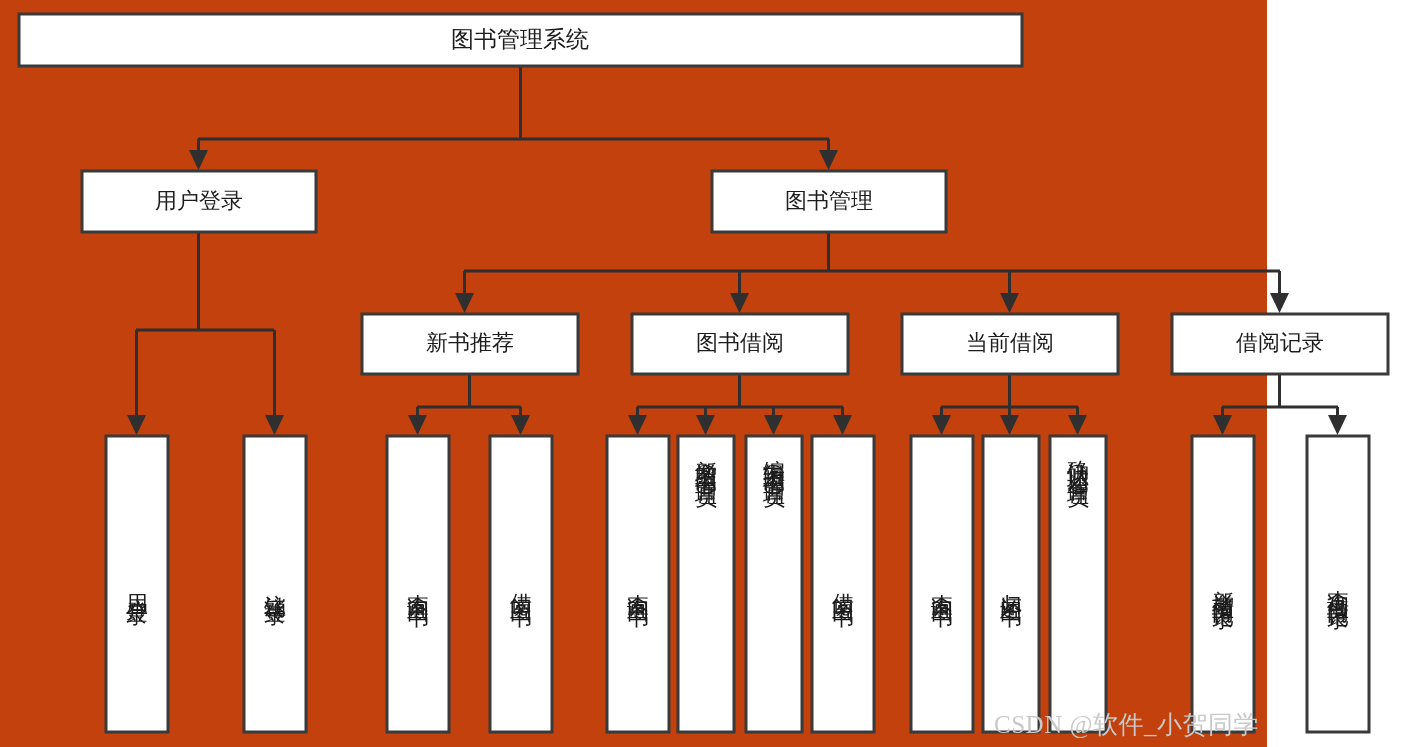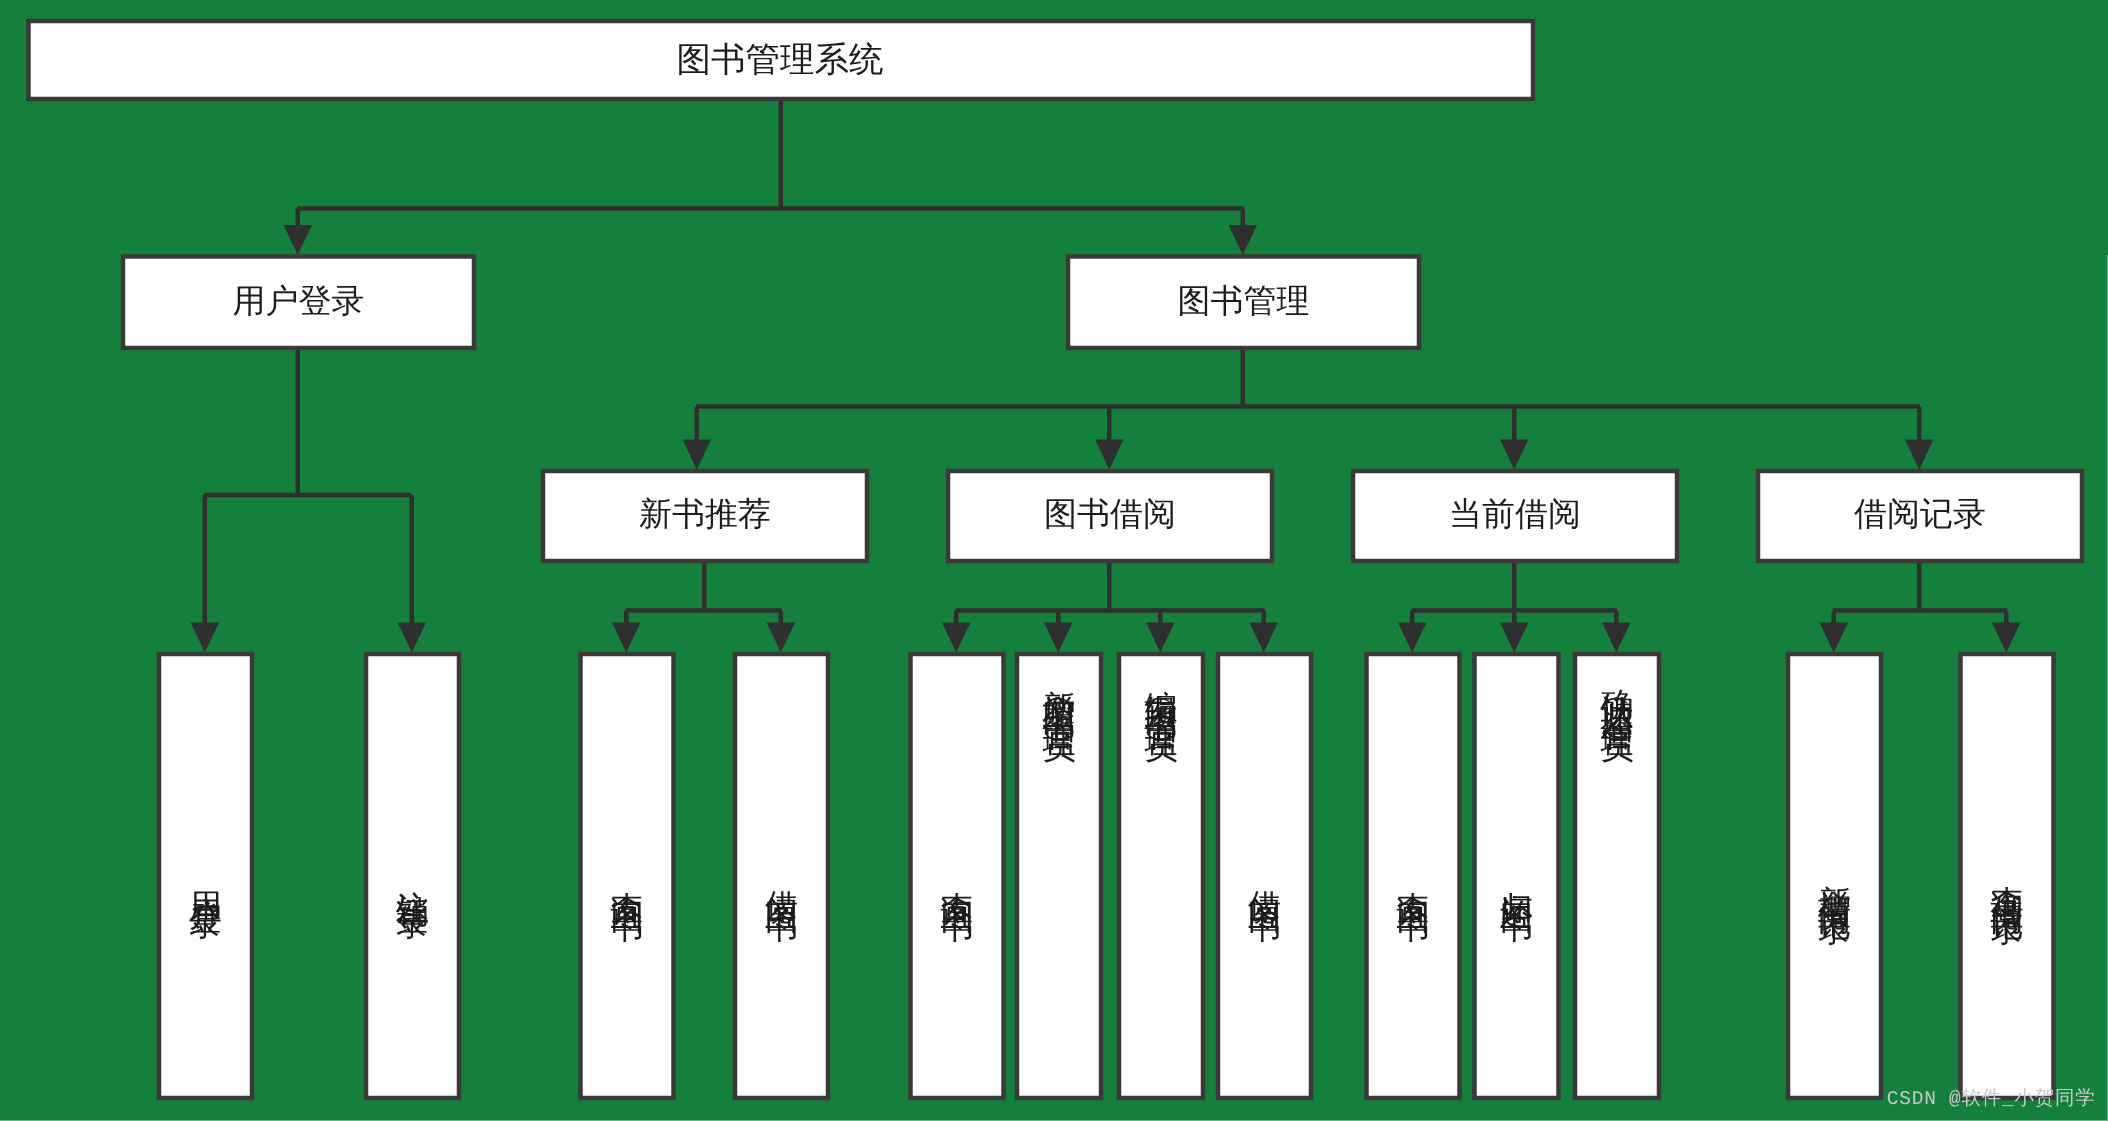--- a/index.html
+++ b/index.html
@@ -8,23 +8,23 @@
     background: #ffffff;
   }
   body {
     width: 1405px;
     height: 747px;
     font-family: "Liberation Sans", "DejaVu Sans", sans-serif;
     overflow: hidden;
   }
   #diagram-root {
     position: relative;
-    width: 1405px;
+    width: 1267px;
     height: 747px;
-    background: #15803d;
+    background: #c2410c;
   }
   svg.flow {
     position: absolute;
     left: 0;
     top: 0;
     width: 1405px;
     height: 747px;
   }
   .node-box {
     fill: #ffffff;
@@ -65,22 +65,22 @@
     line-height: 1.28;
     letter-spacing: 4px;
     color: #1c1c1c;
     white-space: nowrap;
     text-align: center;
   }
   .watermark {
     position: absolute;
     right: 8px;
     bottom: 6px;
-    font-family: Liberation Mono, monospace;
-    font-size: 13px;
+    font-family: Liberation Serif, serif;
+    font-size: 25px;
     color: #c9c9c9;
     letter-spacing: 0.5px;
     white-space: nowrap;
   }
 </style>
 </head>
 <body>
 
 <div id="diagram-root">
 

